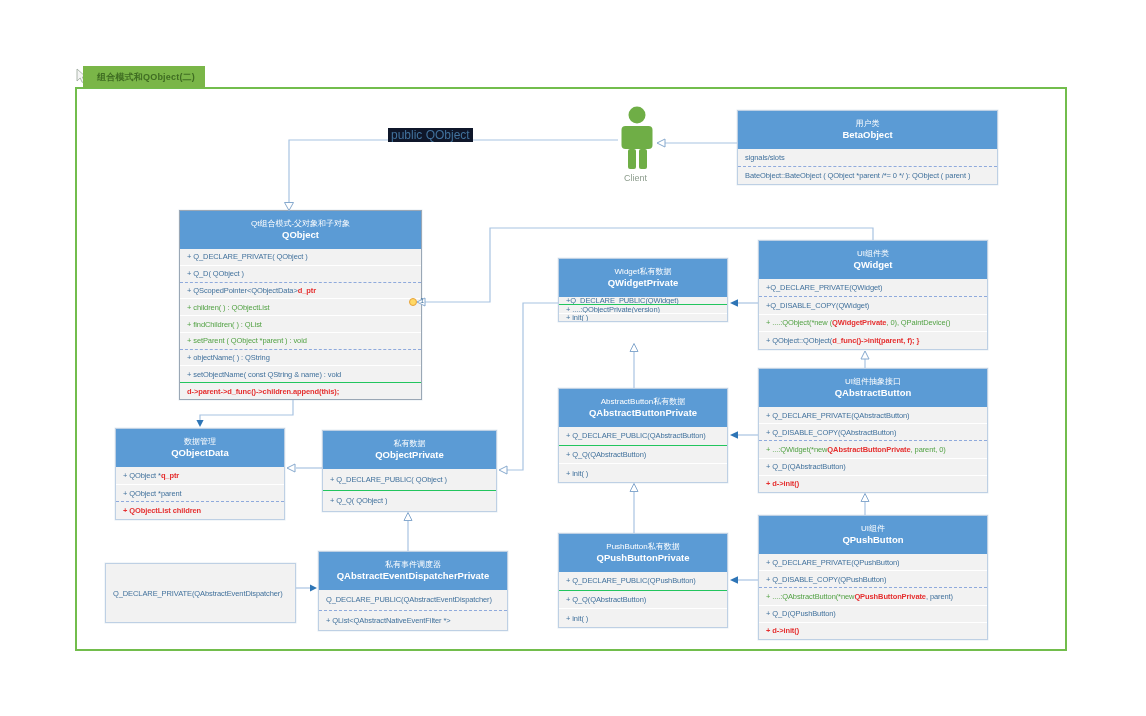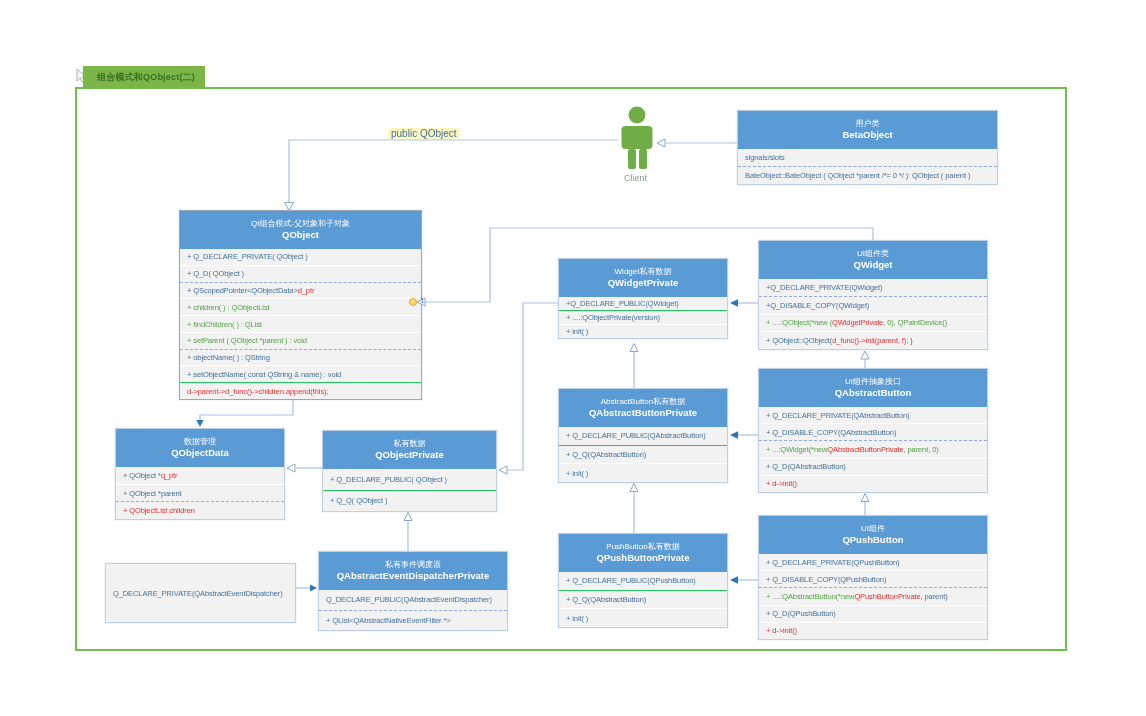--- a/index.html
+++ b/index.html
@@ -22,30 +22,30 @@
   .uml-classname{font-size:9.5px;font-weight:bold;}
   .uml-body{flex:1 1 auto;display:flex;flex-direction:column;overflow:hidden;text-align:center;}
   .uml-row{flex:1 1 auto;display:flex;align-items:center;padding:0 7px;
     font-size:7.5px;letter-spacing:-0.1px;white-space:nowrap;overflow:hidden;
     border-bottom:1px solid #ffffff;}
   .uml-row:last-child{border-bottom:none;}
   .uml-row.sep-dashed{border-bottom:1px dashed #8faadc;}
   .uml-row.sep-strong{border-bottom:1px solid #22c55e;}
   .c-b{color:#41719c;}
   .c-g{color:#53a245;}
-  .c-r{color:#e53030;font-weight:400;}
+  .c-r{color:#e53030;font-weight:700;}
 
   svg#wires{position:absolute;left:0;top:0;z-index:3;pointer-events:none;}
   .cline{fill:none;stroke:#a8c3e2;stroke-width:1.2;}
   .tri{fill:#ffffff;stroke:#86a9ce;stroke-width:1;}
   .ftri{fill:#2e75b6;stroke:none;}
   .anchor{fill:#ffd966;stroke:#e6a23c;stroke-width:1;}
 
-  .wire-label{position:absolute;z-index:4;background:#fef9c3;color:#41719c;
-    font-size:10px;padding:0 3px;white-space:nowrap;text-align:center;}
+  .wire-label{position:absolute;z-index:4;background:#0f172a;color:#41719c;
+    font-size:12px;padding:0 3px;white-space:nowrap;text-align:center;}
   #label-client{position:absolute;z-index:4;color:#8c9c8c;font-size:9px;}
   #label-mult{position:absolute;z-index:4;color:#41719c;font-size:7.5px;background:transparent;padding:0;}
 </style>
 </head>
 <body>
 
 <div id="stage">
   <div id="tab">组合模式和QObject(二)</div>
   <div id="diagram-border"></div>
 
@@ -93,21 +93,21 @@
             <span class="c-b">+ objectName( ) : QString</span>
           </div>
           <div class="uml-row sep-strong">
             <span class="c-b">+ setObjectName( const QString &amp; name) : void</span>
           </div>
           <div class="uml-row">
             <span class="c-r">d-&gt;parent-&gt;d_func()-&gt;children.append(this);</span>
           </div>
         </div>
       </div>
-      <div class="uml-box" style="left: 558px; top: 258px; width: 170px; height: 81px;">
+      <div class="uml-box" style="left: 558px; top: 258px; width: 170px; height: 64px;">
         <div class="uml-header">
           <span class="uml-stereotype">Widget私有数据</span>
           <span class="uml-classname">QWidgetPrivate</span>
         </div>
         <div class="uml-body">
           <div class="uml-row sep-strong">
             <span class="c-b">+Q_DECLARE_PUBLIC(QWidget)</span>
           </div>
           <div class="uml-row">
             <span class="c-b">+ ....:QObjectPrivate(version)</span>

